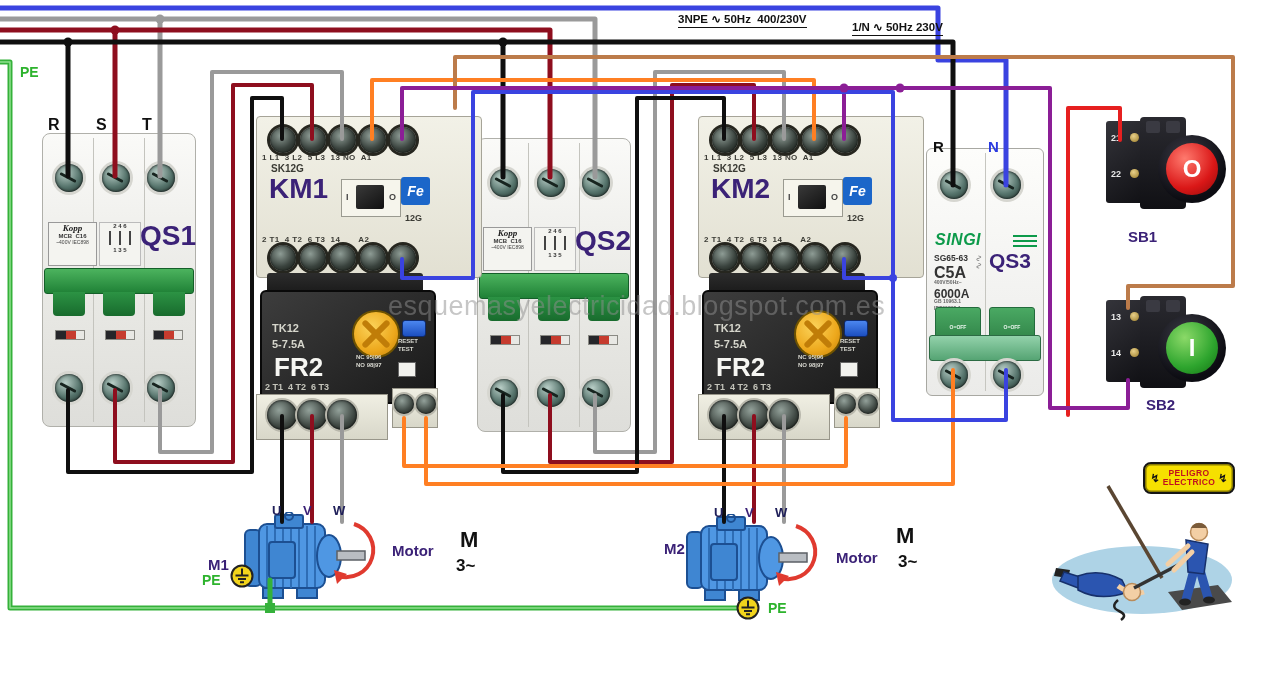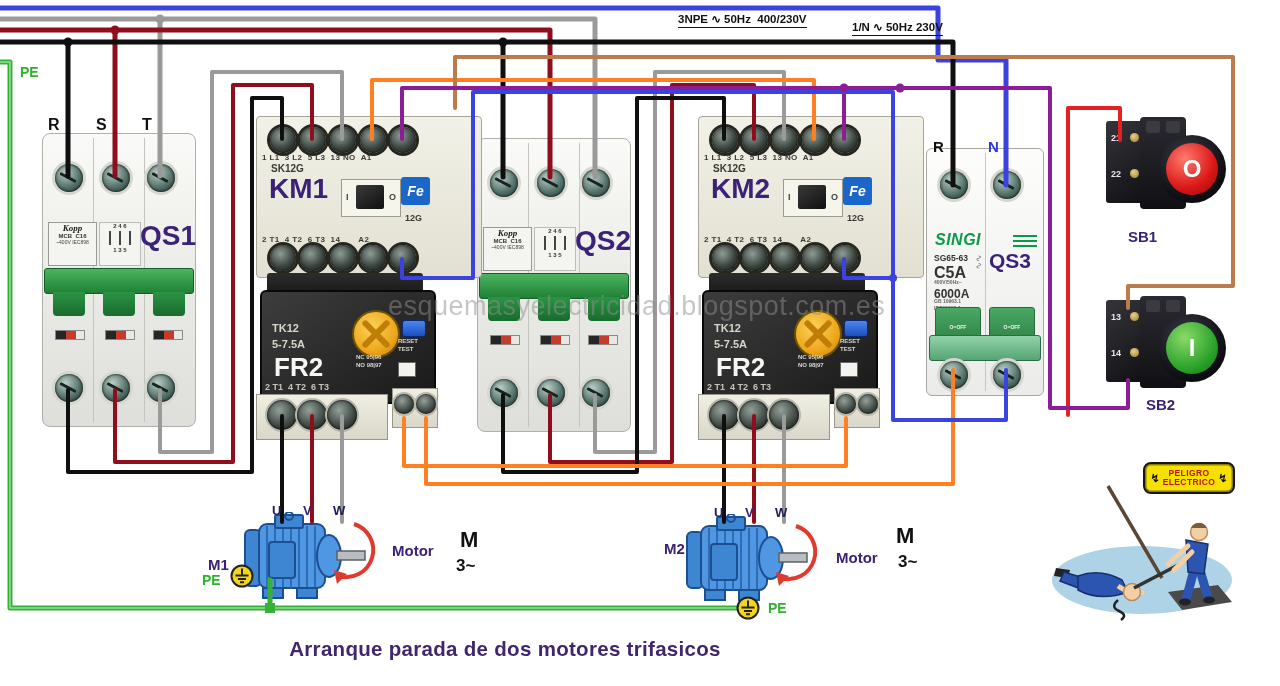--- a/index.html
+++ b/index.html
@@ -515,15 +515,14 @@
     <path d="M146,90 L138,120 M152,90 L160,118" stroke="#2b55b0" stroke-width="9" fill="none" stroke-linecap="round"></path>
     <ellipse cx="137" cy="122" rx="6" ry="3.5" fill="#222"></ellipse>
     <ellipse cx="161" cy="120" rx="6" ry="3.5" fill="#222"></ellipse>
     <path d="M138,60 L160,64 L156,94 L140,92 Z" fill="#2b55b0" stroke="#17306b" stroke-width="1.5"></path>
     <path d="M140,66 L120,84 M144,72 L126,90" stroke="#f3cfa5" stroke-width="5" stroke-linecap="round"></path>
     <circle cx="151" cy="52" r="8.5" fill="#f3cfa5" stroke="#b98b5a" stroke-width="1.5"></circle>
     <path d="M143,48 a9,9 0 0 1 16,0" fill="#7a5b3a"></path>
   </svg>
 
   <div class="watermark">esquemasyelectricidad.blogspot.com.es</div>
-  <div class="title">Arranque parada de dos motores trifasicos</div>
 
 </div>
 
 </body></html>

